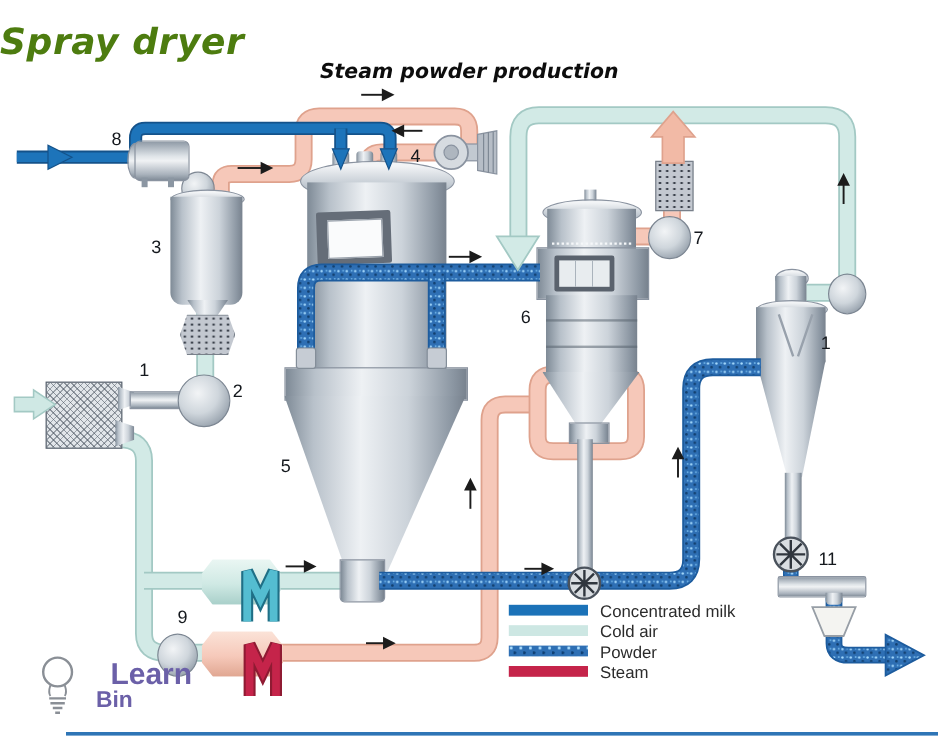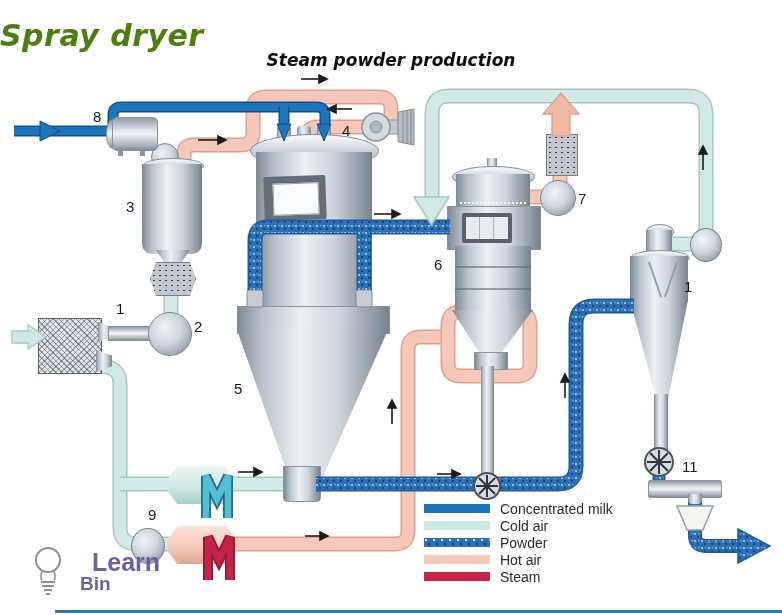--- a/index.html
+++ b/index.html
@@ -282,24 +282,20 @@
     </div>
     <div class="lg-row">
       <div class="sw sw-cold"></div>
       <span class="lg-txt">Cold air</span>
     </div>
     <div class="lg-row">
       <div class="sw sw-powder"></div>
       <span class="lg-txt">Powder</span>
     </div>
     <div class="lg-row">
-      <div class="sw sw-hot"></div>
-      <span class="lg-txt">Hot air</span>
-    </div>
-    <div class="lg-row">
       <div class="sw sw-steam"></div>
       <span class="lg-txt">Steam</span>
     </div>
   </div>
 
   <div class="brand">
     <svg width="44" height="56" viewBox="0 0 44 56">
       <circle cx="22" cy="16" r="12" fill="none" stroke="#8a8f96" stroke-width="2"></circle>
       <path d="M 16,27 Q 14,33 16,36 M 28,27 Q 30,33 28,36" stroke="#8a8f96" stroke-width="1.6" fill="none"></path>
       <path d="M 15,38 H 29 M 16,42 H 28 M 18,46 H 26 M 20,50 H 24" stroke="#8a8f96" stroke-width="2" fill="none"></path>

